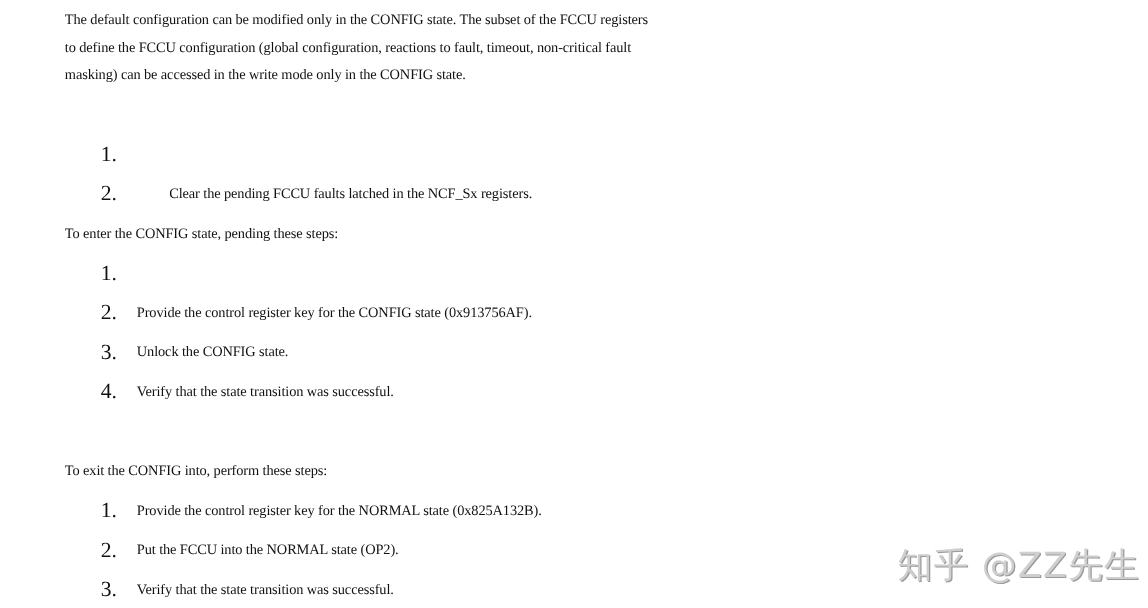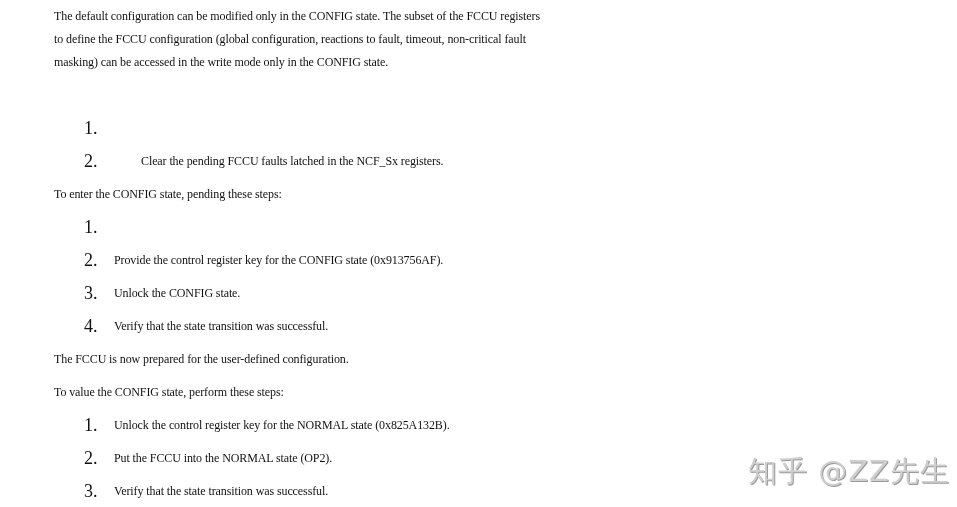--- a/index.html
+++ b/index.html
@@ -36,24 +36,23 @@
 
   <div class="line" style="left:54px;top:183px;">To enter the CONFIG state, pending these steps:</div>
   <div class="num" style="left:84px;top:216px;">1.</div>
   <div class="num" style="left:84px;top:249px;">2.</div>
   <div class="line" style="left:114px;top:249px;">Provide the control register key for the CONFIG state (0x913756AF).</div>
   <div class="num" style="left:84px;top:282px;">3.</div>
   <div class="line" style="left:114px;top:282px;">Unlock the CONFIG state.</div>
   <div class="num" style="left:84px;top:315px;">4.</div>
   <div class="line" style="left:114px;top:315px;">Verify that the state transition was successful.</div>
 
-  <div class="line" style="left:54px;top:348px;">The FCCU is now prepared for the user-defined configuration.</div>
 
-  <div class="line" style="left:54px;top:381px;">To value the CONFIG state, perform these steps:</div>
+  <div class="line" style="left:54px;top:381px;">To exit the CONFIG into, perform these steps:</div>
   <div class="num" style="left:84px;top:414px;">1.</div>
-  <div class="line" style="left:114px;top:414px;">Unlock the control register key for the NORMAL state (0x825A132B).</div>
+  <div class="line" style="left:114px;top:414px;">Provide the control register key for the NORMAL state (0x825A132B).</div>
   <div class="num" style="left:84px;top:447px;">2.</div>
   <div class="line" style="left:114px;top:447px;text-align:right;">Put the FCCU into the NORMAL state (OP2).</div>
   <div class="num" style="left:84px;top:480px;">3.</div>
   <div class="line" style="left:114px;top:480px;">Verify that the state transition was successful.</div>
 
   <div class="watermark">知乎 @ZZ先生</div>
 </div>
 
 </body></html>

